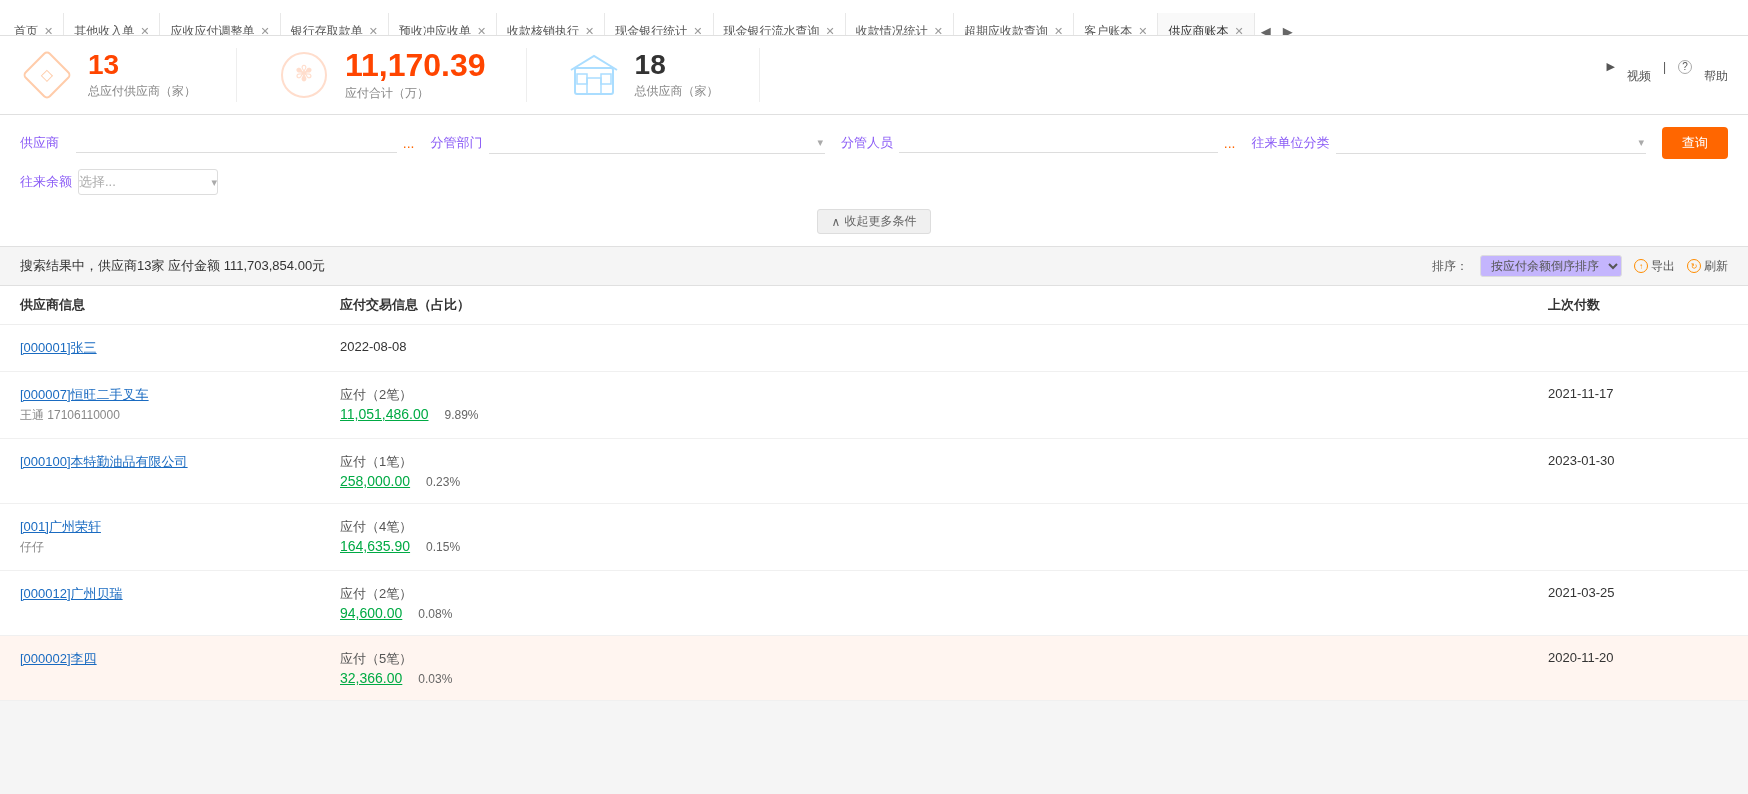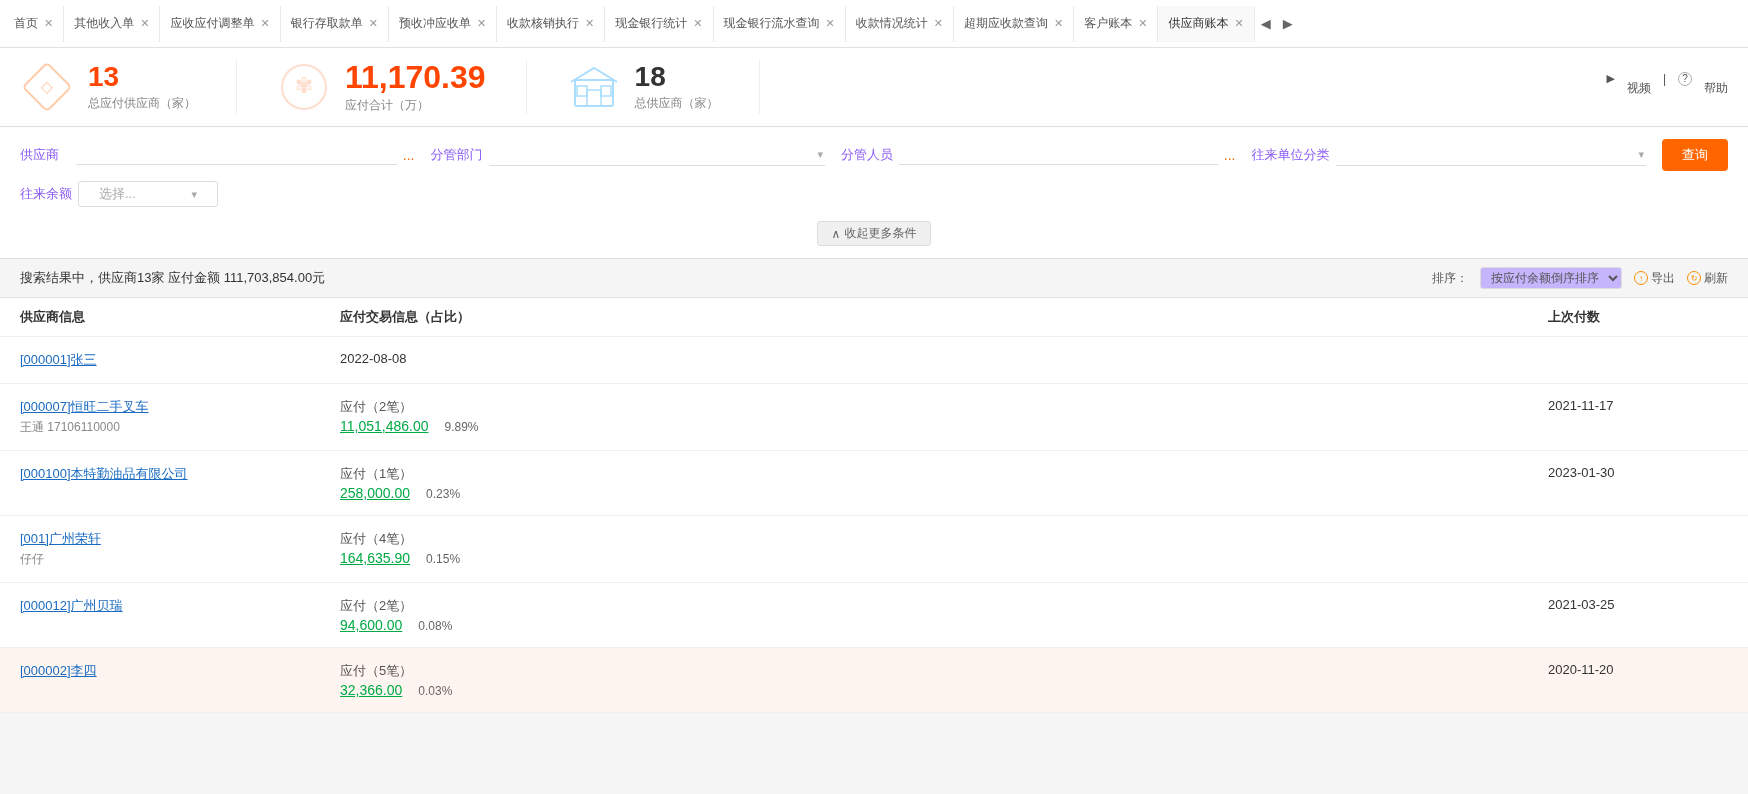--- a/index.html
+++ b/index.html
@@ -3,22 +3,22 @@
   <meta charset="utf-8">
   <style>
     * { box-sizing: border-box; margin: 0; padding: 0; }
     body { font-family: 'Microsoft YaHei', Arial, sans-serif; font-size: 13px; background: #f5f5f5; color: #333; }
 
     
     .top-nav {
       background: #fff;
       border-bottom: 1px solid #e0e0e0;
       display: flex;
-      align-items: center;
-      height: 48px;
+      align-items: flex-start;
+      height: 36px;
       padding: 13px 4px;
       overflow: hidden;
     }
     .nav-tab {
       display: inline-flex;
       align-items: center;
       padding: 0 10px;
       height: 36px;
       border-right: 1px solid #e8e8e8;
       white-space: nowrap;
@@ -446,21 +446,21 @@
       </div>
     </div>
 
     <button class="search-btn">查询</button>
   </div>
 
   <div class="filter-row">
 
     <div class="filter-item" style="flex:0 0 auto;">
       <span class="filter-label">往来余额</span>
-      <div class="filter-select" style="min-width:140px; border:1px solid #ddd; border-radius:3px; padding:3px 20px;">
+      <div class="filter-select" style="min-width:140px; border:1px solid #ddd; border-radius:3px; padding:3px 0;">
         <span style="color:#aaa;">选择...</span>
         <span class="chevron-down">▾</span>
       </div>
     </div>
   </div>
 
   <div class="collapse-bar">
     <div class="collapse-btn">
       <span>∧</span>
       <span>收起更多条件</span>

